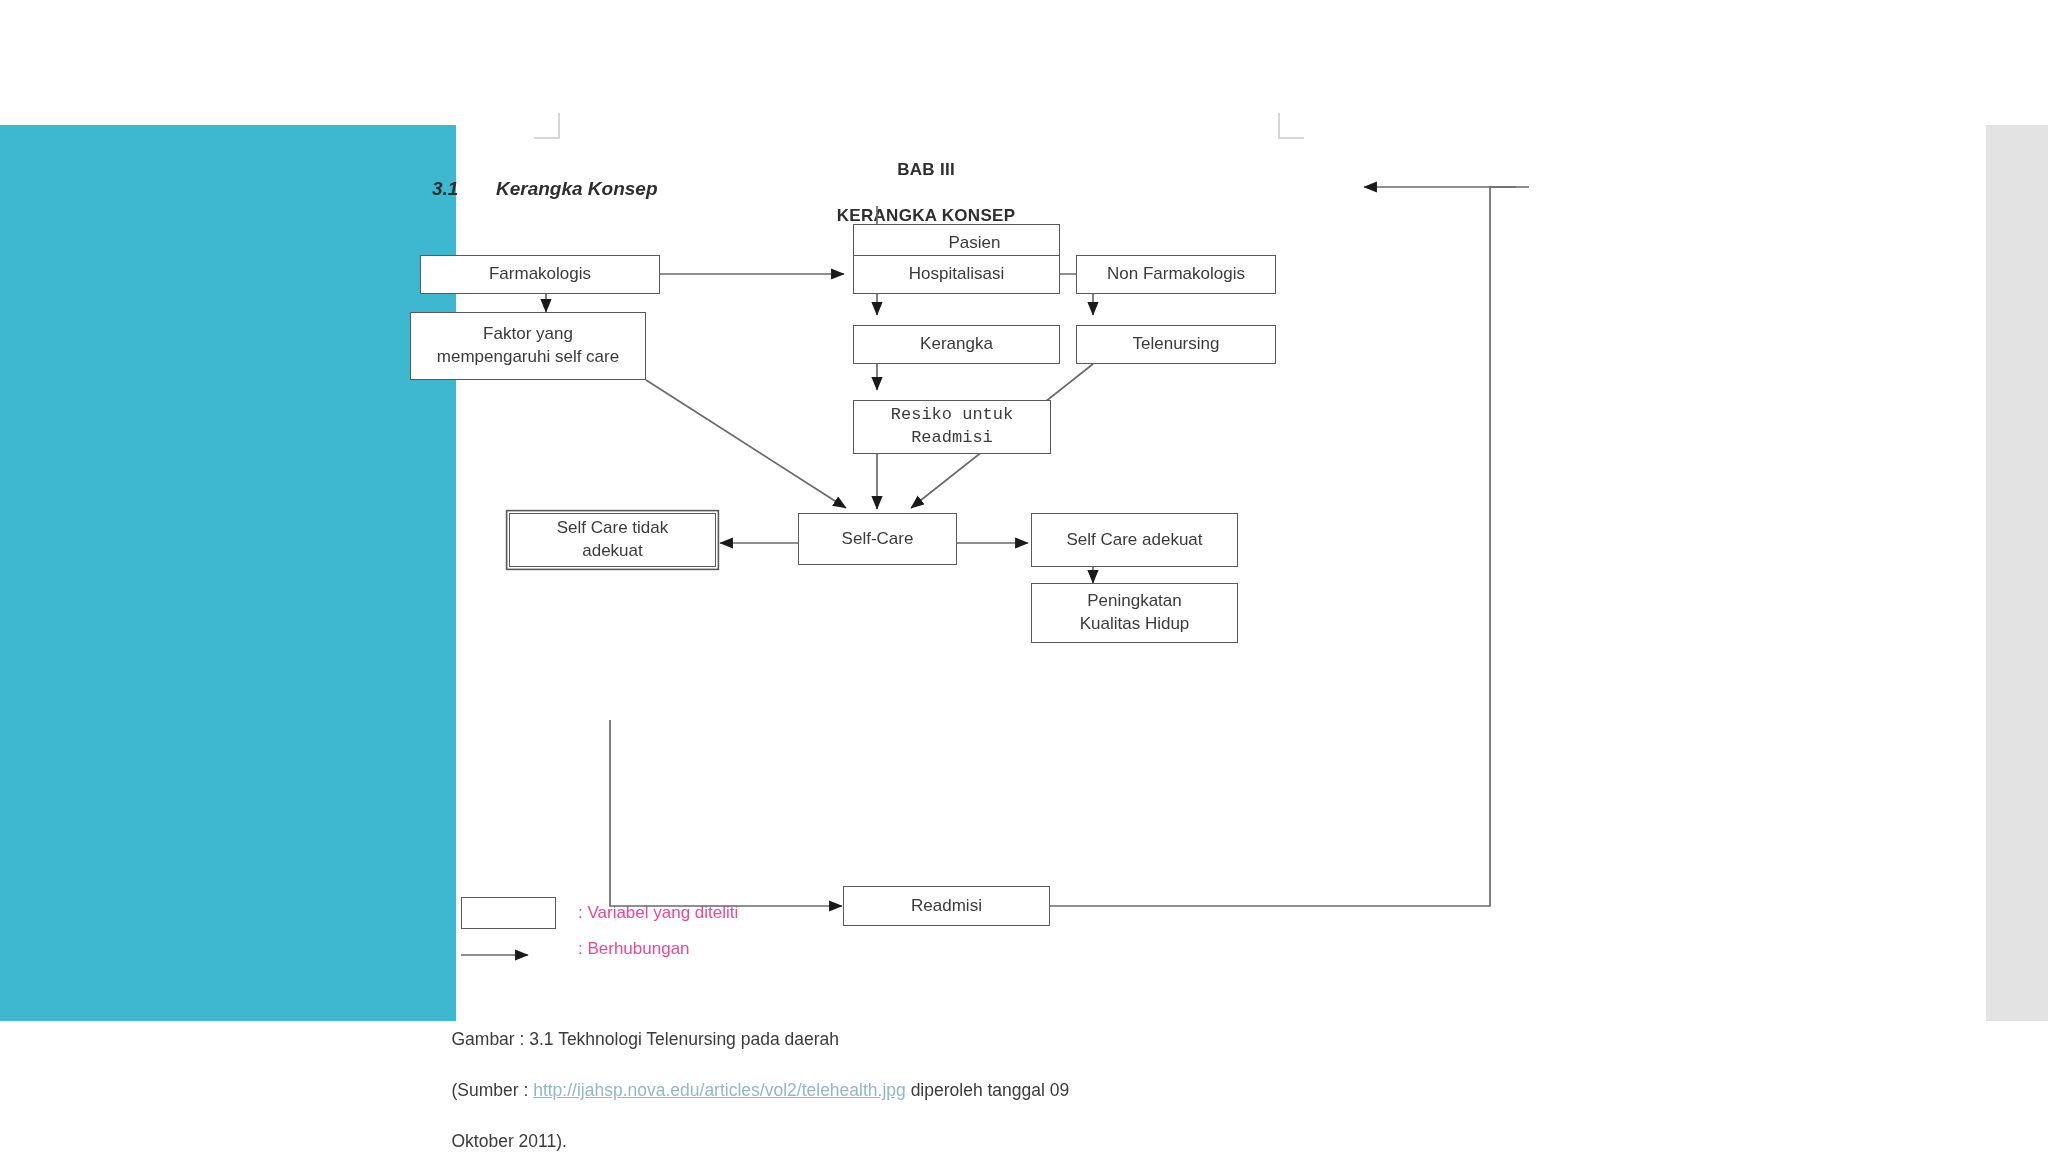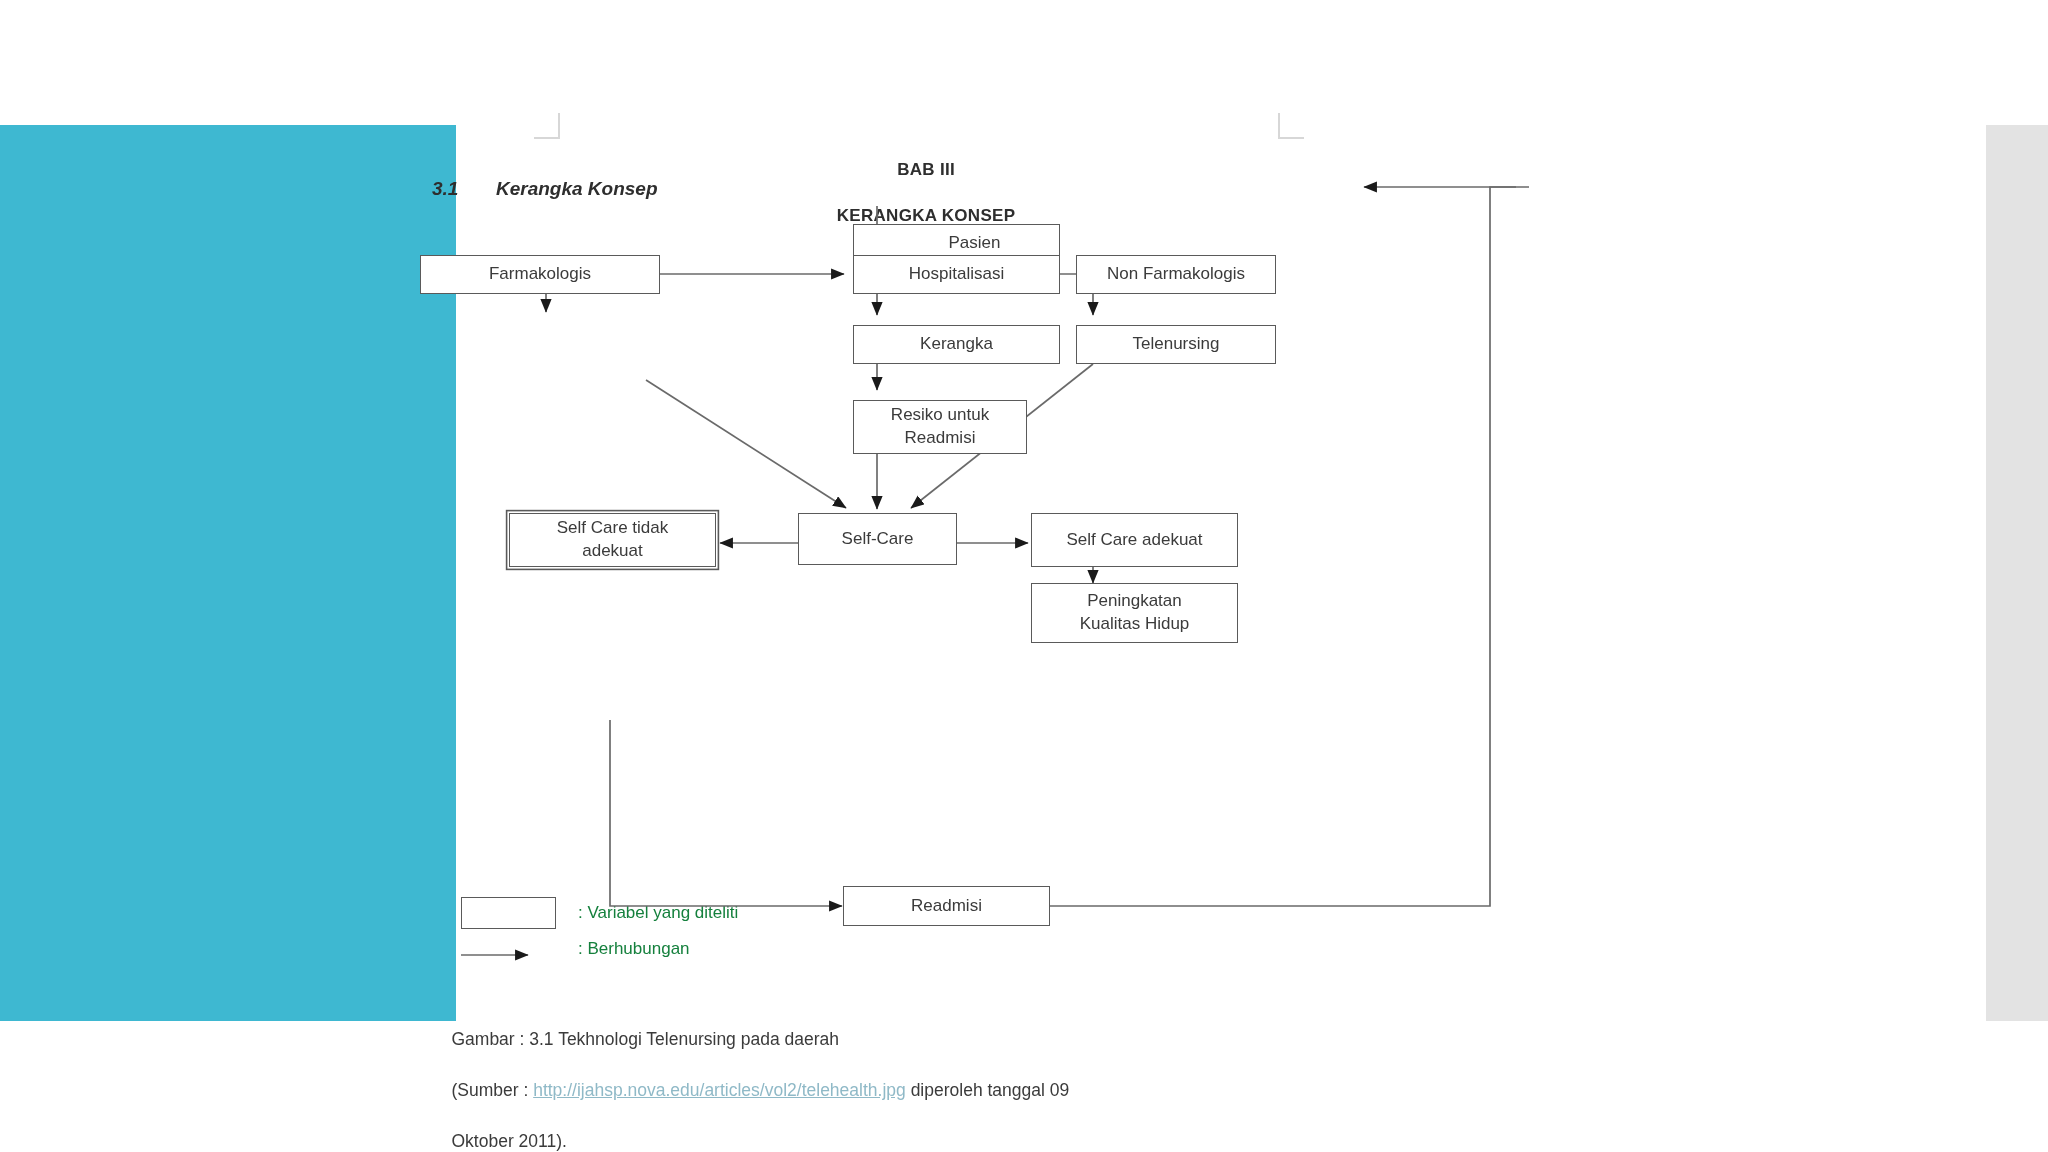--- a/index.html
+++ b/index.html
@@ -112,21 +112,21 @@
   
   .legend-swatch {
     position: absolute;
     box-sizing: border-box;
     border: 1.6px solid #5a5a5a;
     background: #fff;
   }
   .legend-label {
     position: absolute;
     font-size: 17px;
-    color: #15803d;
+    color: #ec4899;
     white-space: nowrap;
   }
 
   
   .caption {
     position: absolute;
     font-size: 17.5px;
     line-height: 1.45;
     color: #3b3b3b;
     white-space: pre-wrap;
@@ -210,26 +210,28 @@
     </svg>
 
     <div class="node" style="left:397px; top:224px; width:207px; height:39px;padding-left:36px;">Pasien</div>
 
     <div class="node" style="left:-36px; top:255px; width:240px; height:39px;">Farmakologis</div>
 
     <div class="node" style="left:397px; top:255px; width:207px; height:39px;">Hospitalisasi</div>
 
     <div class="node" style="left:620px; top:255px; width:200px; height:39px;">Non Farmakologis</div>
 
+    <div class="node" style="left:-46px; top:312px; width:236px; height:68px;">Faktor yang
+mempengaruhi self care</div>
 
     <div class="node" style="left:397px; top:325px; width:207px; height:39px;">Kerangka</div>
 
     <div class="node" style="left:620px; top:325px; width:200px; height:39px;">Telenursing</div>
 
-    <div class="node" style="left:397px; top:400px; width:174px; height:54px;">Resiko untuk
+    <div class="node" style="left:397px; top:400px; width:198px; height:54px;font-family:Liberation Mono, monospace;">Resiko untuk
 Readmisi</div>
 
     <div class="node double" style="left:53px; top:513px; width:207px; height:54px;">Self Care tidak
 adekuat</div>
 
     <div class="node" style="left:342px; top:513px; width:159px; height:52px;">Self-Care</div>
 
     <div class="node" style="left:575px; top:513px; width:207px; height:54px;">Self Care adekuat</div>
 
     <div class="node" style="left:575px; top:583px; width:207px; height:60px;">Peningkatan

